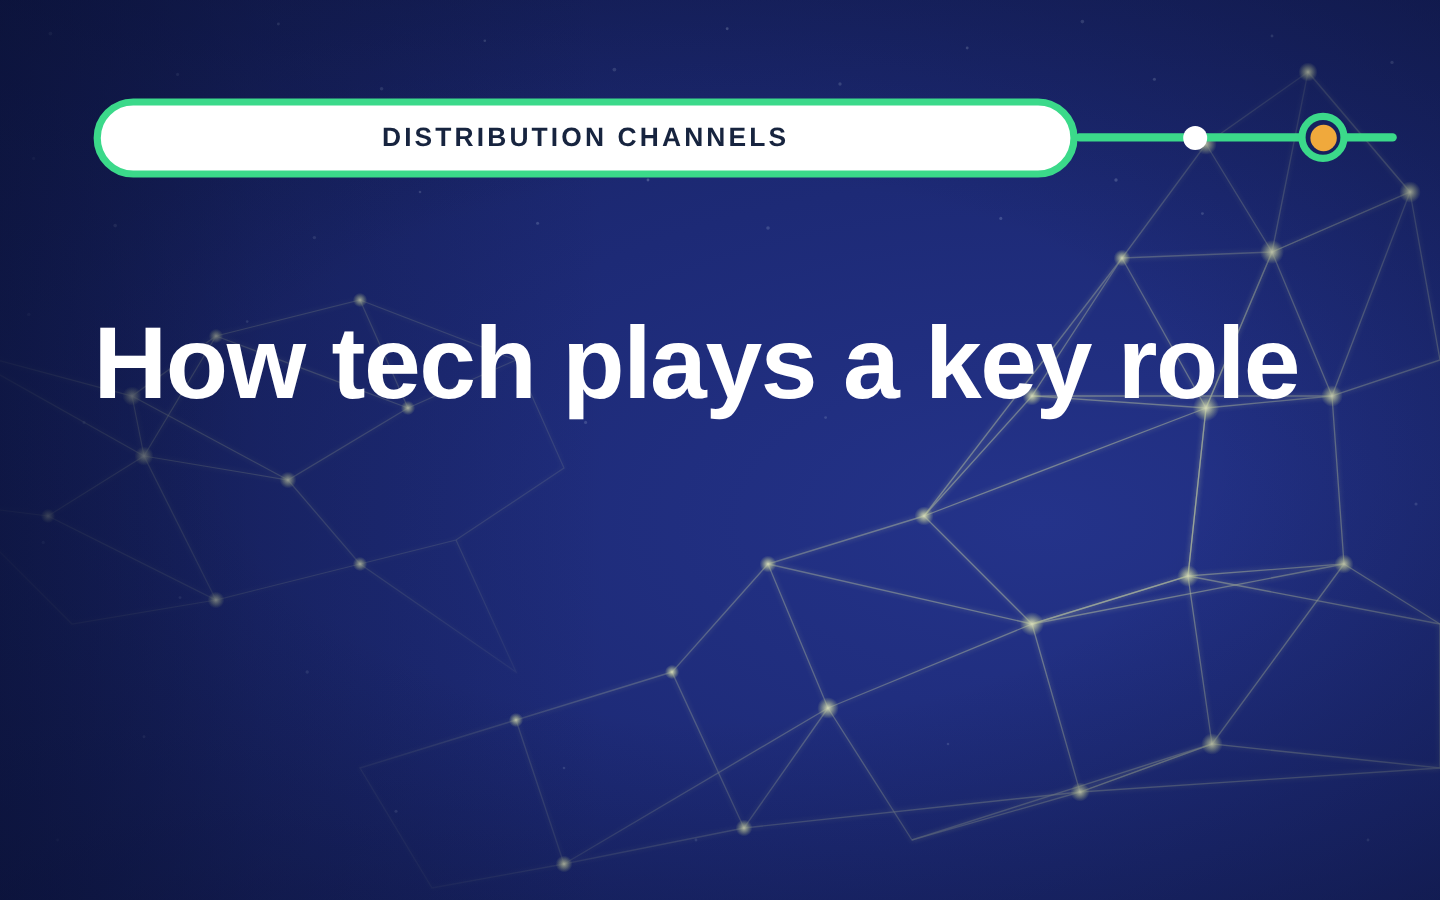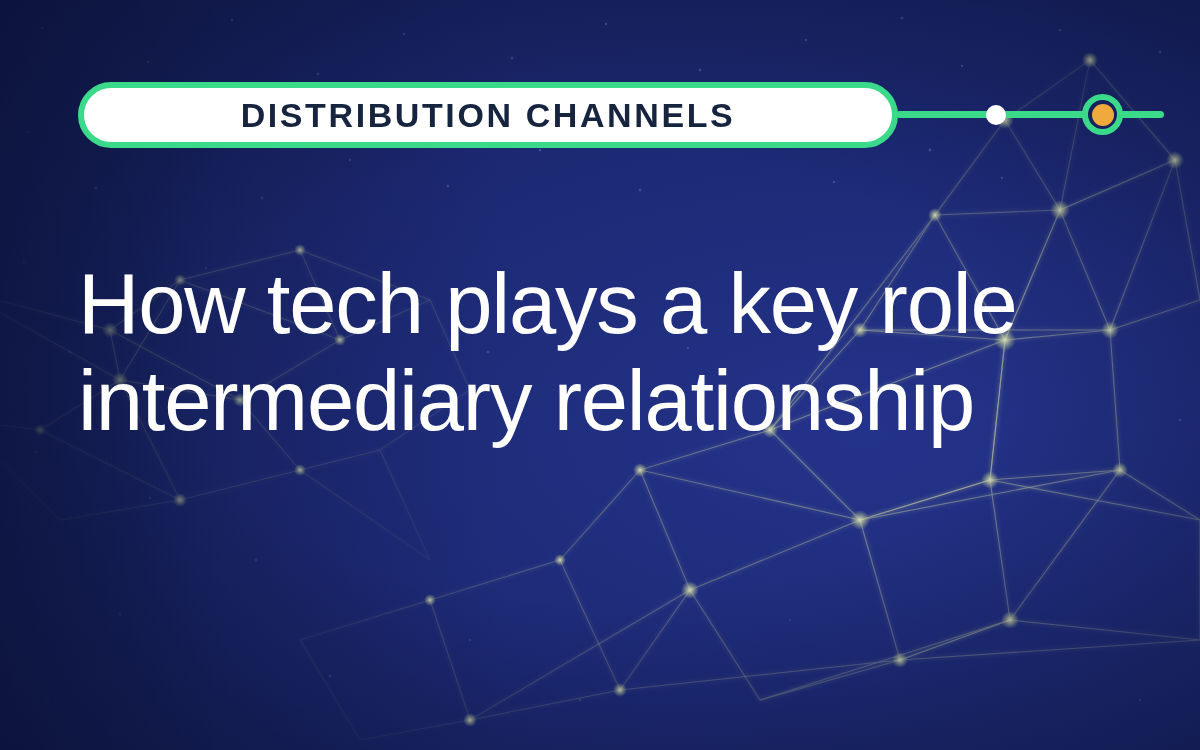--- a/index.html
+++ b/index.html
@@ -68,21 +68,21 @@
     height: 66px;
     border-radius: 33px;
     background: #ffffff;
     border: 6px solid #3bd98a;
     display: flex;
     align-items: center;
     justify-content: center;
   }
   .badge-label {
     color: #17243f;
-    font-size: 34px;
+    font-size: 22px;
     font-weight: 700;
     letter-spacing: 2.6px;
     line-height: 1;
     white-space: nowrap;
     font-family: "Liberation Sans", "DejaVu Sans", sans-serif;
   }
   .connector-line {
     position: absolute;
     left: 818px;
     top: 29px;
@@ -121,21 +121,21 @@
   }
 
   
   .headline {
     position: absolute;
     left: 78px;
     top: 198px;
     width: 1060px;
     color: #ffffff;
     font-size: 85px;
-    font-weight: 400;
+    font-weight: 700;
     line-height: 97px;
     letter-spacing: -1.2px;
     font-family: "Liberation Sans", "DejaVu Sans", sans-serif;
     text-rendering: optimizeLegibility;
   }
   .headline-line { display: block; white-space: nowrap; }
 </style>
 </head>
 <body>
 
@@ -317,16 +317,15 @@
     <div class="connector-line"></div>
     <div class="connector-dot-white"></div>
 
     <div class="connector-ring">
       <div class="connector-ring-core"></div>
     </div>
   </div>
 
   <h1 class="headline">
     <span class="headline-line">How tech plays a key role</span>
-    <span class="headline-line">intermediary relationship</span>
   </h1>
 
 </div>
 
 </body></html>

